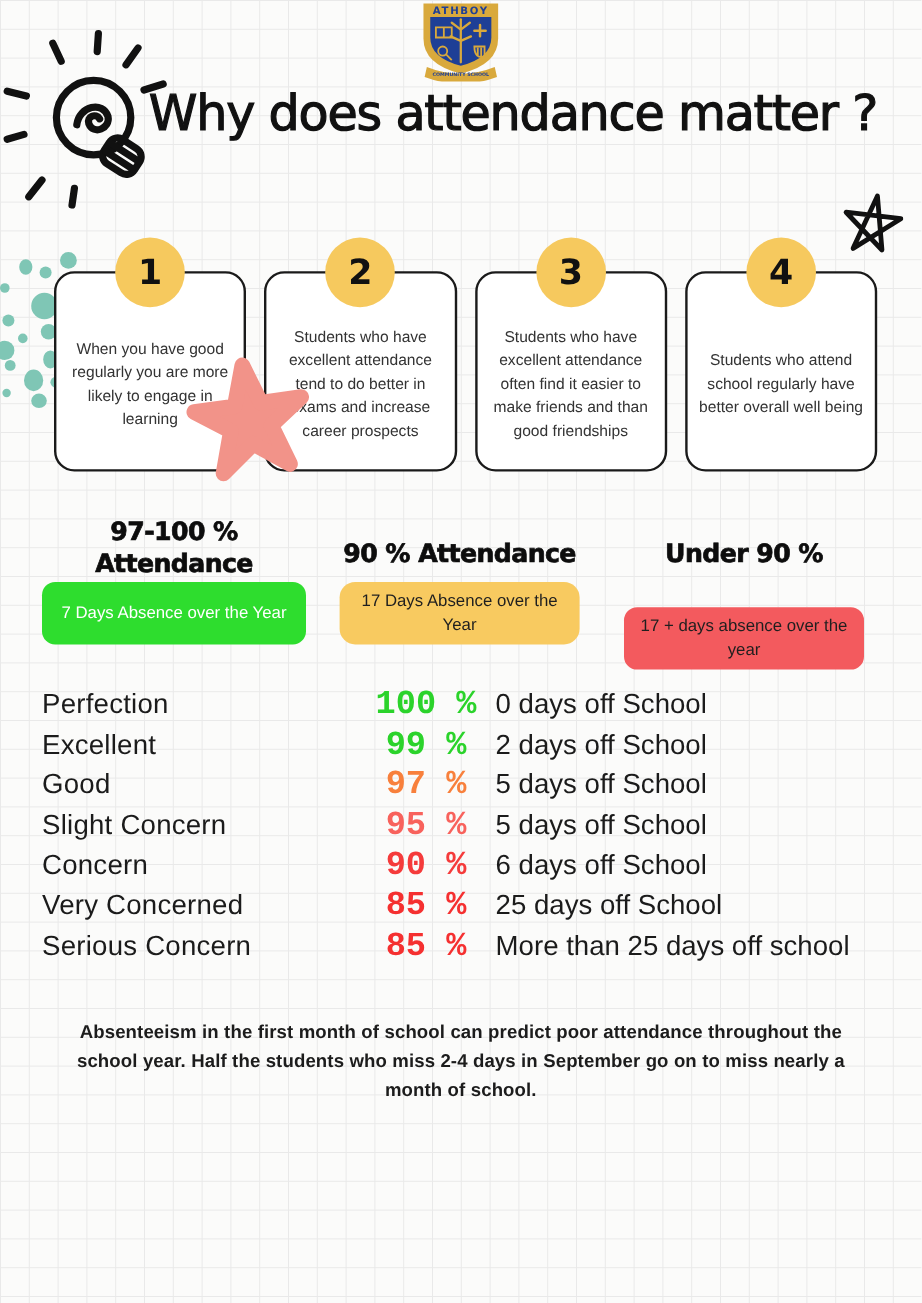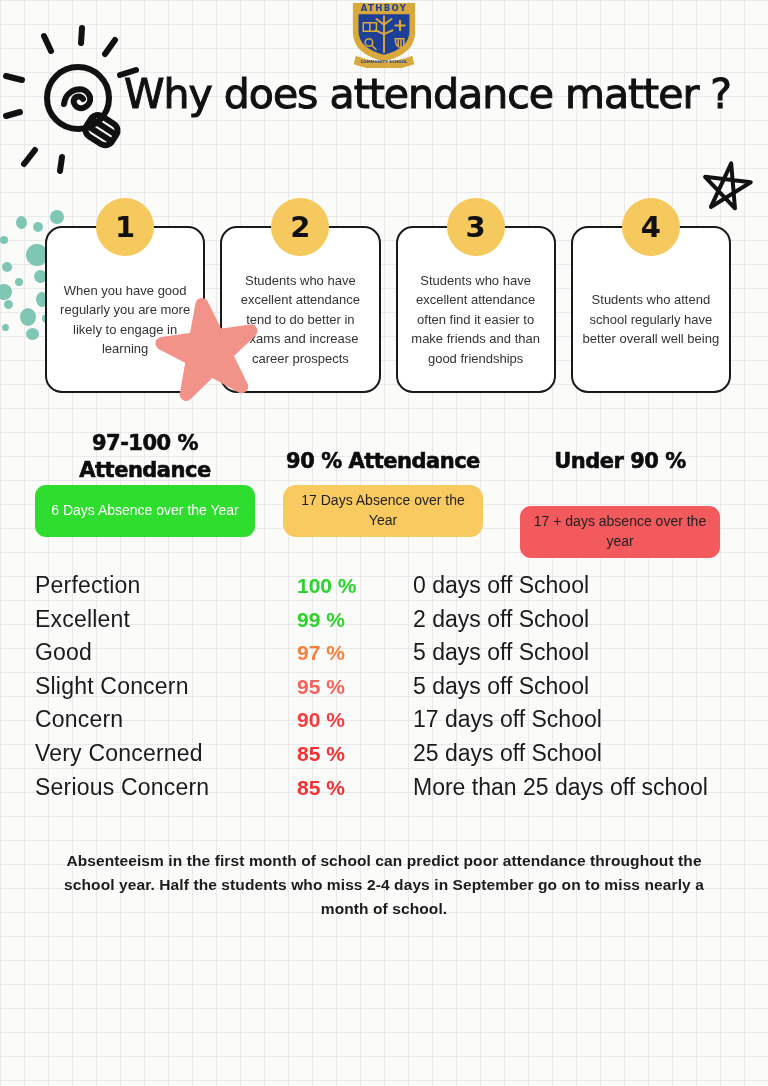--- a/index.html
+++ b/index.html
@@ -54,21 +54,21 @@
     display:flex;align-items:center;justify-content:center;text-align:center;
     font-size:14px;line-height:1.4;padding:2px 12px;box-sizing:border-box;
   }
   .badge-0{left:35px;width:220px;}
   .badge-1{left:283px;width:200px;border-radius:13px;}
   .badge-2{left:520px;width:200px;}
   
   .table{position:absolute;left:35px;top:572px;width:712px;}
   .trow{display:grid;grid-template-columns:262px 116px 1fr;align-items:baseline;height:33.6px;}
   .t-level{font-size:23px;color:#1b1b1b;text-align:left;letter-spacing:0.2px;}
-  .t-pct{font-family:Liberation Sans, sans-serif;font-weight:bold;font-size:21px;text-align:left;}
+  .t-pct{font-family:Liberation Mono, monospace;font-weight:bold;font-size:28px;text-align:center;}
   .t-days{font-size:23px;color:#1b1b1b;text-align:left;white-space:nowrap;}
   
   .footer-note{
     position:absolute;left:58px;top:849px;width:652px;text-align:center;
     font-size:15.5px;font-weight:bold;line-height:1.55;color:#1c1c1c;letter-spacing:0.1px;
   }
 </style>
 </head>
 <body>
 
@@ -163,21 +163,21 @@
 
   <svg class="pink-star" viewBox="0 0 104 104">
     <polygon points="52,8 63,41 97,41 69,61 80,95 52,74 24,95 35,61 7,41 41,41" fill="#f29389" stroke="#f29389" stroke-width="13" stroke-linejoin="round"></polygon>
   </svg>
 
   <div class="cat-header cat-h-0">97-100 %
 Attendance</div>
   <div class="cat-header cat-h-1">90 % Attendance</div>
   <div class="cat-header cat-h-2">Under 90 %</div>
 
-  <div class="badge badge-0" style="color: rgb(255, 255, 255); background-color: rgb(46, 221, 46);">6 Days Absence over the Year</div>
+  <div class="badge badge-0" style="color: rgb(255, 255, 255); background-color: rgb(46, 221, 46);">7 Days Absence over the Year</div>
   <div class="badge badge-1" style="color: rgb(31, 31, 31); background-color: rgb(248, 202, 96);">17 Days Absence over the Year</div>
   <div class="badge badge-2" style="color: rgb(31, 31, 31); background-color: rgb(243, 90, 94); margin-top: 21px;">17 + days absence over the year</div>
 
   <div class="table">
     <div class="trow">
       <div class="t-level">Perfection</div>
       <div class="t-pct" style="color: rgb(43, 211, 43);">100 %</div>
       <div class="t-days">0 days off School</div>
     </div>
     <div class="trow">
@@ -191,21 +191,21 @@
       <div class="t-days">5 days off School</div>
     </div>
     <div class="trow">
       <div class="t-level">Slight Concern</div>
       <div class="t-pct" style="color: rgb(248, 98, 92);">95 %</div>
       <div class="t-days">5 days off School</div>
     </div>
     <div class="trow">
       <div class="t-level">Concern</div>
       <div class="t-pct" style="color: rgb(245, 59, 59);">90 %</div>
-      <div class="t-days">17 days off School</div>
+      <div class="t-days">6 days off School</div>
     </div>
     <div class="trow">
       <div class="t-level">Very Concerned</div>
       <div class="t-pct" style="color: rgb(245, 48, 48);">85 %</div>
       <div class="t-days">25 days off School</div>
     </div>
     <div class="trow">
       <div class="t-level">Serious Concern</div>
       <div class="t-pct" style="color: rgb(245, 48, 48);">85 %</div>
       <div class="t-days">More than 25 days off school</div>

